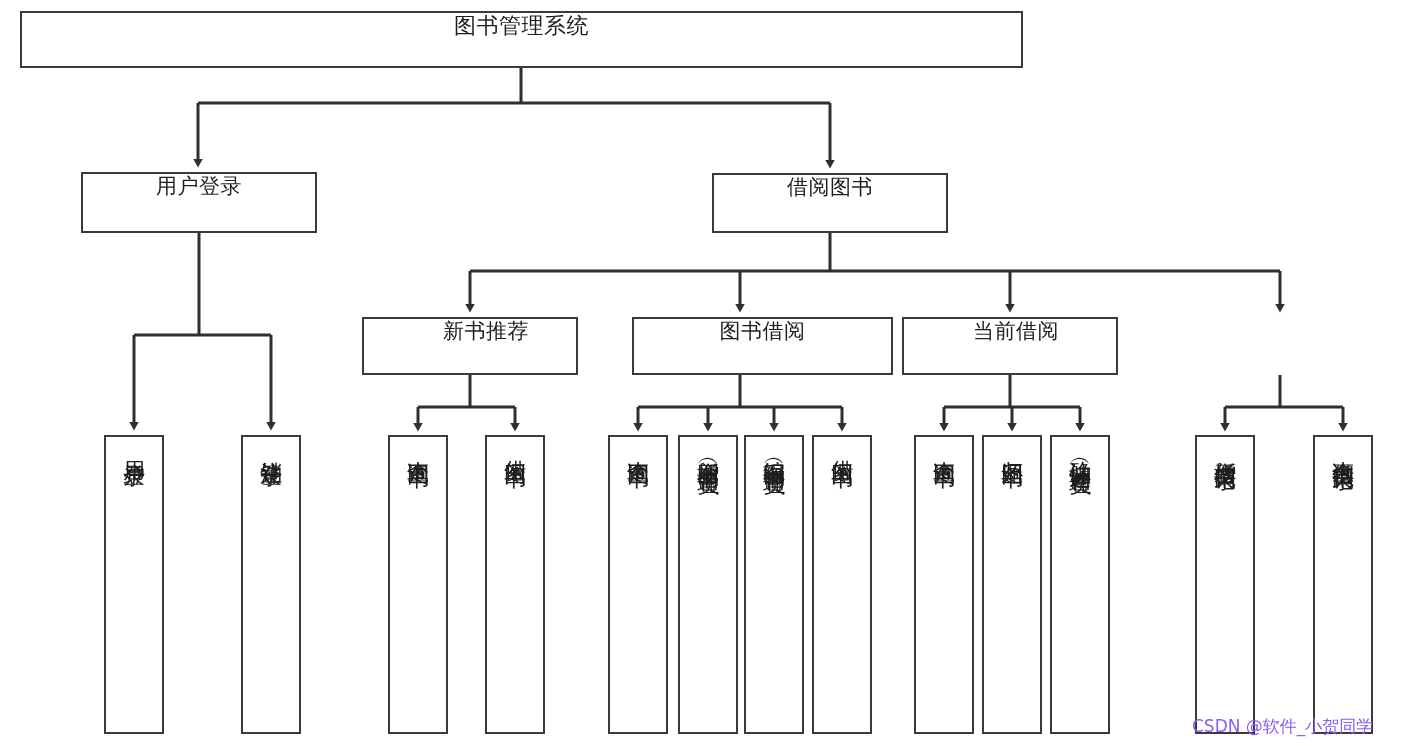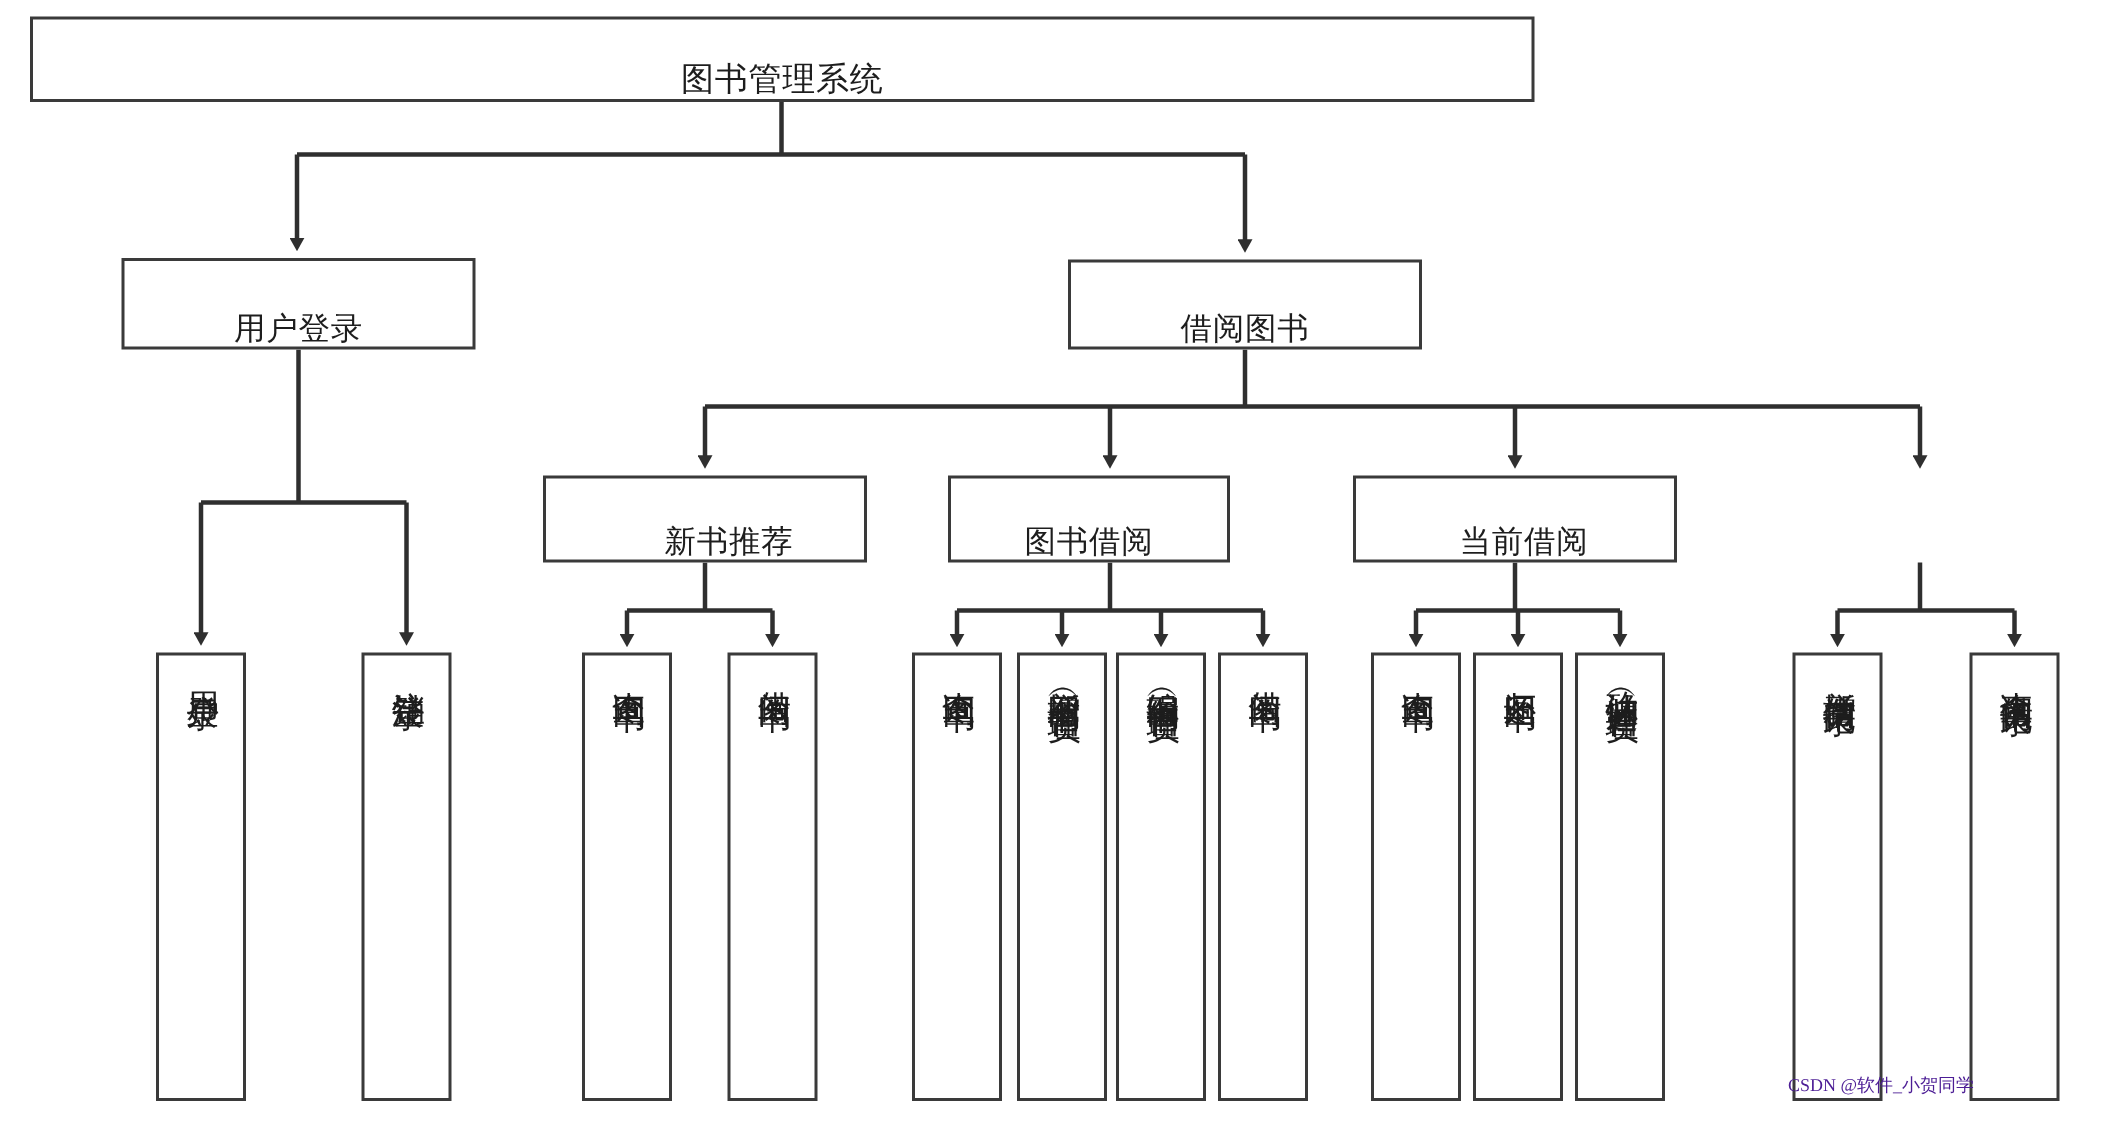--- a/index.html
+++ b/index.html
@@ -24,21 +24,21 @@
     width: 1405px;
     height: 747px;
     pointer-events: none;
   }
   .node {
     position: absolute;
     box-sizing: border-box;
     border: 2.5px solid #3a3a3a;
     background: #ffffff;
     display: flex;
-    align-items: flex-end;
+    align-items: flex-start;
     justify-content: center;
     color: #1d1d1d;
   }
   .node-label {
     display: block;
     text-align: center;
     letter-spacing: 0.5px;
   }
   
   .node.horiz .node-label {
@@ -58,25 +58,24 @@
   .node.vert .node-label {
     writing-mode: vertical-rl;
     text-orientation: upright;
     font-size: 22px;
     line-height: 1.12;
     letter-spacing: 2px;
     white-space: nowrap;
   }
   .watermark {
     position: absolute;
-    font-size: 12px;
-    color: #4c1d95;
+    font-size: 17px;
+    color: #8b5cf6;
     white-space: nowrap;
     user-select: none;
-    font-family: Liberation Serif, serif;
   }
 </style>
 </head>
 <body>
 
 <div id="canvas">
 
   <svg class="edges" viewBox="0 0 1405 747">
     <defs>
       <marker id="arrow" markerWidth="9" markerHeight="10" refX="1.5" refY="5" orient="auto" markerUnits="userSpaceOnUse">
@@ -134,21 +133,21 @@
   <div class="node horiz" style="left:81px; top:172px; width:236px; height:61px;">
     <span class="node-label">用户登录</span>
   </div>
   <div class="node horiz" style="left:712px; top:173px; width:236px; height:60px;">
     <span class="node-label">借阅图书</span>
   </div>
 
   <div class="node horiz" style="left:362px; top:317px; width:216px; height:58px;padding-left:32px;">
     <span class="node-label">新书推荐</span>
   </div>
-  <div class="node horiz" style="left:632px; top:317px; width:188px; height:58px;">
+  <div class="node horiz" style="left:632px; top:317px; width:261px; height:58px;">
     <span class="node-label">图书借阅</span>
   </div>
   <div class="node horiz" style="left:902px; top:317px; width:216px; height:58px;padding-left:12px;">
     <span class="node-label">当前借阅</span>
   </div>
 
   <div class="node vert" style="left:104px; top:435px; width:60px; height:299px;">
     <span class="node-label">用户登录</span>
   </div>
   <div class="node vert" style="left:241px; top:435px; width:60px; height:299px;">

